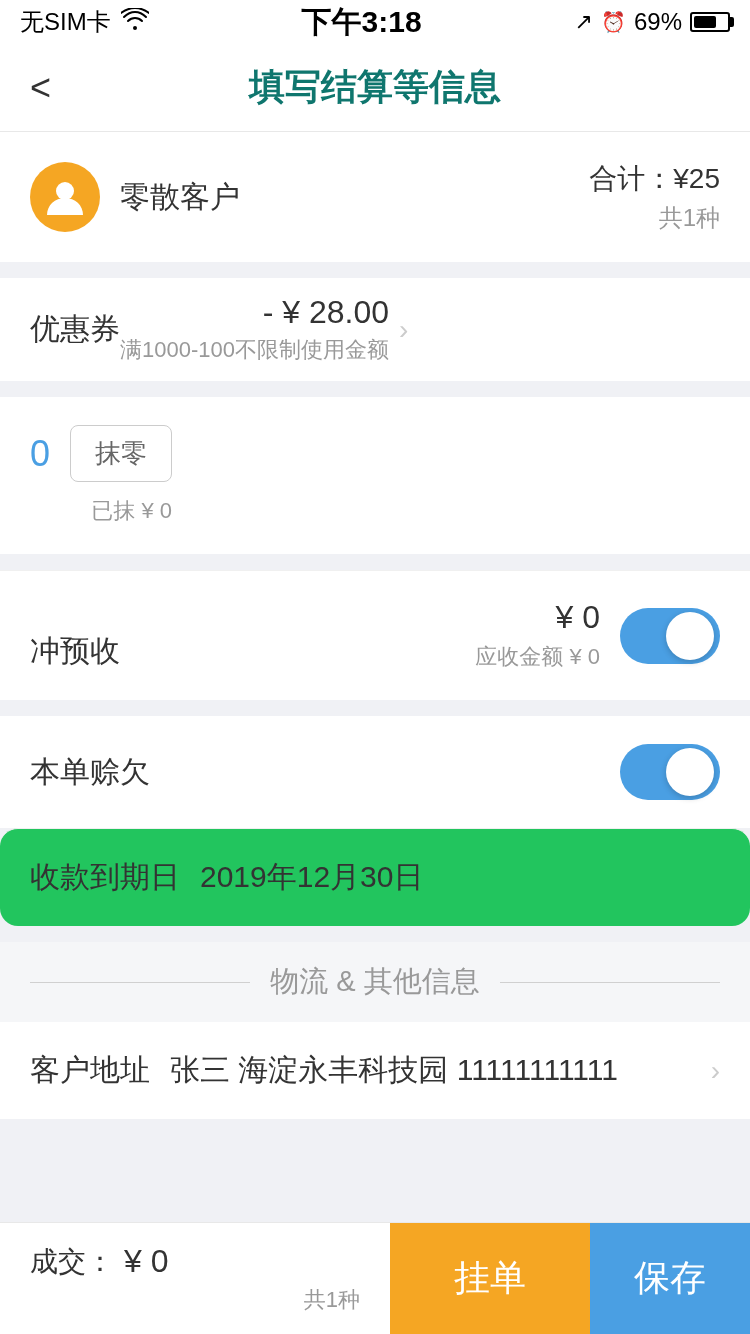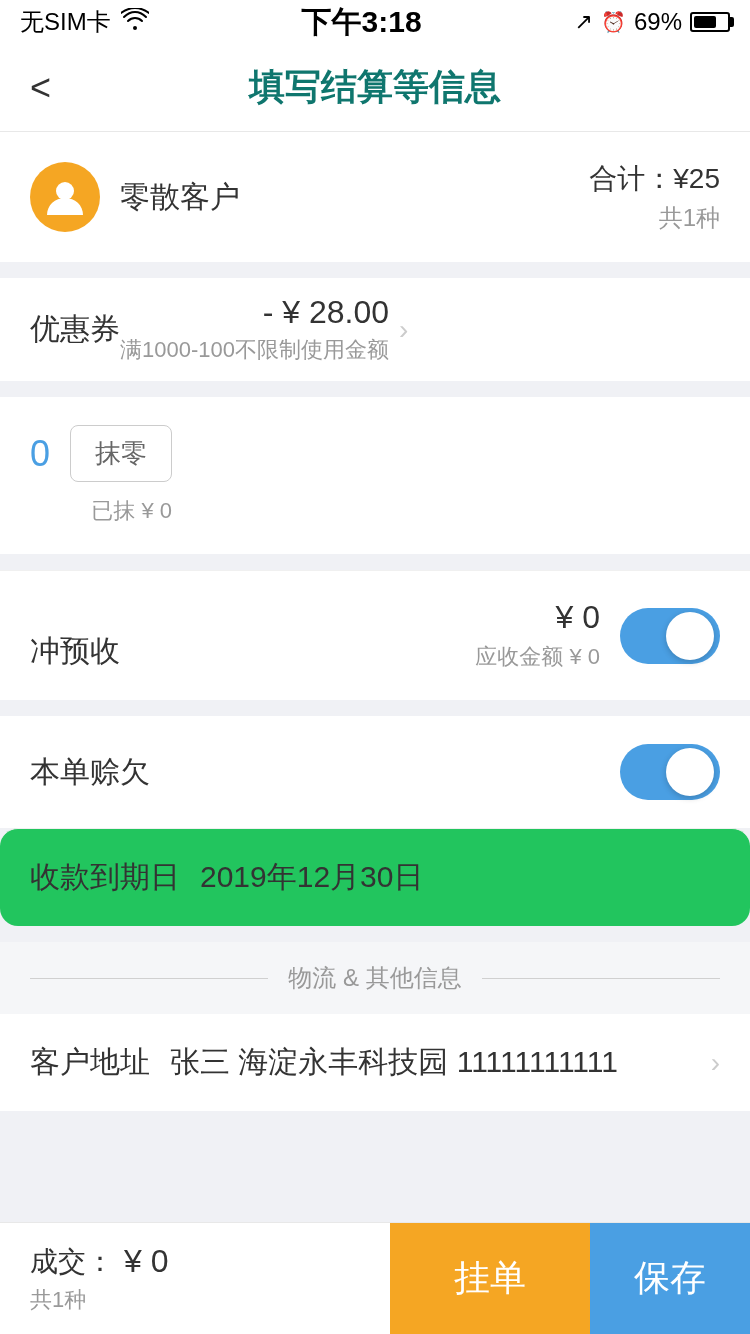--- a/index.html
+++ b/index.html
@@ -205,21 +205,21 @@
     
     .logistics-header {
       background: #f5f6f8;
       padding: 20px 30px;
       display: flex;
       align-items: center;
       justify-content: center;
       gap: 20px;
     }
     .logistics-line { flex: 1; height: 1px; background: #d0d0d0; }
-    .logistics-text { font-size: 24px; color: #999; white-space: nowrap; }
+    .logistics-text { font-size: 29px; color: #999; white-space: nowrap; }
 
     
     .address-row {
       background: #fff;
       padding: 28px 30px;
       display: flex;
       align-items: center;
       justify-content: space-between;
     }
     .address-left { display: flex; align-items: flex-start; gap: 20px; }
@@ -234,20 +234,21 @@
       width: 750px;
       height: 112px;
       background: #fff;
       display: flex;
       align-items: center;
       border-top: 1px solid #e8e8e8;
     }
     .bottom-summary {
       flex: 1;
       padding: 0 30px;
+      text-align: right;
     }
     .bottom-deal { font-size: 28px; color: #333; }
     .bottom-deal-row { display: flex; align-items: center; gap: 10px; }
     .bottom-deal-amount { font-size: 32px; color: #333; font-weight: 500; }
     .bottom-count { font-size: 22px; color: #999; margin-top: 4px; }
     .btn-pending {
       width: 200px;
       height: 112px;
       background: #f5a623;
       display: flex;

